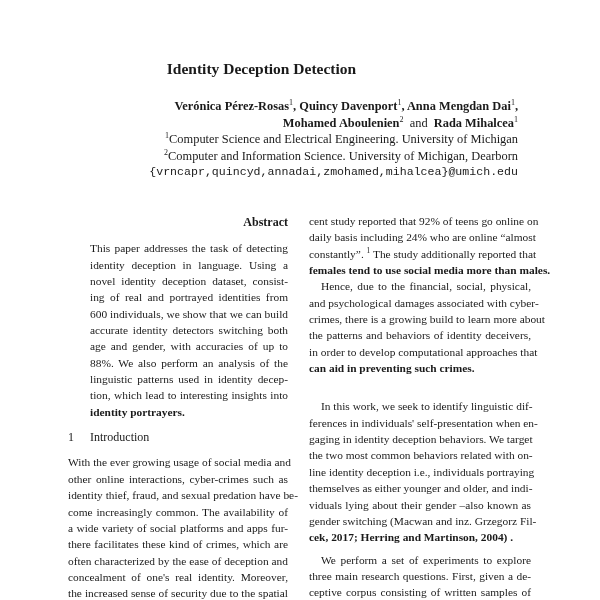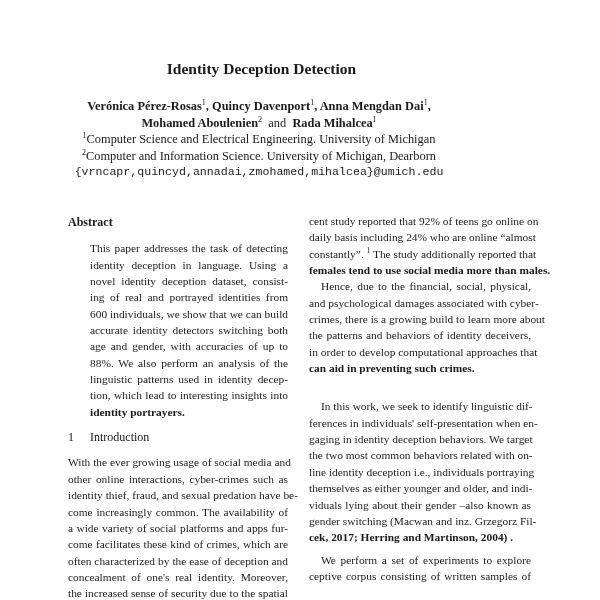--- a/index.html
+++ b/index.html
@@ -1,29 +1,29 @@
 <!DOCTYPE html>
 <html><head>
   <meta charset="utf-8">
   <style>
     html, body { margin: 0; padding: 0; background: #ffffff; }
     body { width: 600px; height: 600px; overflow: hidden; position: relative;
            font-family: "Liberation Serif", "DejaVu Serif", serif; color: #1a1a1a; }
     .title { position: absolute; top: 60px; left: 0; width: 523px; text-align: center;
              font-weight: bold; font-size: 15.5px; }
-    .authors { position: absolute; top: 98px; left: 0; width: 518px; text-align: center;
+    .authors { position: absolute; top: 98px; left: 0; width: 518px; text-align: right;
                font-size: 12.4px; line-height: 16.5px; }
     .authors .bold { font-weight: bold; }
     .authors sup { font-size: 8px; vertical-align: 5px; line-height: 0; }
     .authors .aff { font-weight: normal; }
     .authors .email { font-family: "Liberation Mono", "DejaVu Sans Mono", monospace; font-size: 11.6px; }
     .col { position: absolute; font-size: 11.4px; line-height: 16.35px; text-align: justify; hyphens: manual; }
     .col-left { left: 68px; top: 214px; width: 220px; }
     .col-right { left: 309px; top: 213px; width: 222px; }
-    .abstract-head { text-align: left; font-weight: bold; font-size: 12px; margin-bottom: 10px; }
+    .abstract-head { text-align: right; font-weight: bold; font-size: 12px; margin-bottom: 10px; }
     .abstract-body { margin: 0 0 0 22px; width: 198px; }
     .sec-head { font-weight: normal; font-size: 12px; margin-top: 9px; margin-bottom: 9px; }
     .sec-head .num { display: inline-block; width: 22px; }
     .line { display: block; text-align: justify; text-align-last: justify; white-space: nowrap; }
     .line.last { text-align-last: left; font-weight: bold; }
     sup.fn { font-size: 7.5px; vertical-align: 5px; line-height: 0; }
   </style>
 </head>
 <body>
 
@@ -62,21 +62,21 @@
     </div>
   <div class="sec-head">
     <span class="num">1</span><span>Introduction</span>
   </div>
   <div id="intro-p1" style="text-indent: 0px;">
       <span class="line">With the ever growing usage of social media and</span>
       <span class="line">other online interactions, cyber-crimes such as</span>
       <span class="line">identity thief, fraud, and sexual predation have be-</span>
       <span class="line">come increasingly common.  The availability of</span>
       <span class="line">a wide variety of social platforms and apps fur-</span>
-      <span class="line">come facilitates these kind of crimes, which are</span>
+      <span class="line">there facilitates these kind of crimes, which are</span>
       <span class="line">often characterized by the ease of deception and</span>
       <span class="line">concealment of one's real identity.   Moreover,</span>
       <span class="line">the increased sense of security due to the spatial</span>
     </div>
 
 </div>
 
 <div class="col col-right">
   <div id="right-p1" style="text-indent: 0px;">
       <span class="line">cent study reported that 92% of teens go online on</span>
@@ -98,15 +98,16 @@
       <span class="line">gaging in identity deception behaviors. We target</span>
       <span class="line">the two most common behaviors related with on-</span>
       <span class="line">line identity deception i.e., individuals portraying</span>
       <span class="line">themselves as either younger and older, and indi-</span>
       <span class="line">viduals lying about their gender –also known as</span>
       <span class="line">gender switching (Macwan and inz. Grzegorz Fil-</span>
       <span class="line last">cek, 2017; Herring and Martinson, 2004) .</span>
     </div>
   <div id="right-p4" style="text-indent: 0px; margin-top: 6px;">
       <span class="line" style="padding-left: 12px;">We perform a set of experiments to explore</span>
+      <span class="line">three main research questions.  First, given a de-</span>
       <span class="line">ceptive corpus consisting of written samples of</span>
     </div>
 </div>
 
 </body></html>

